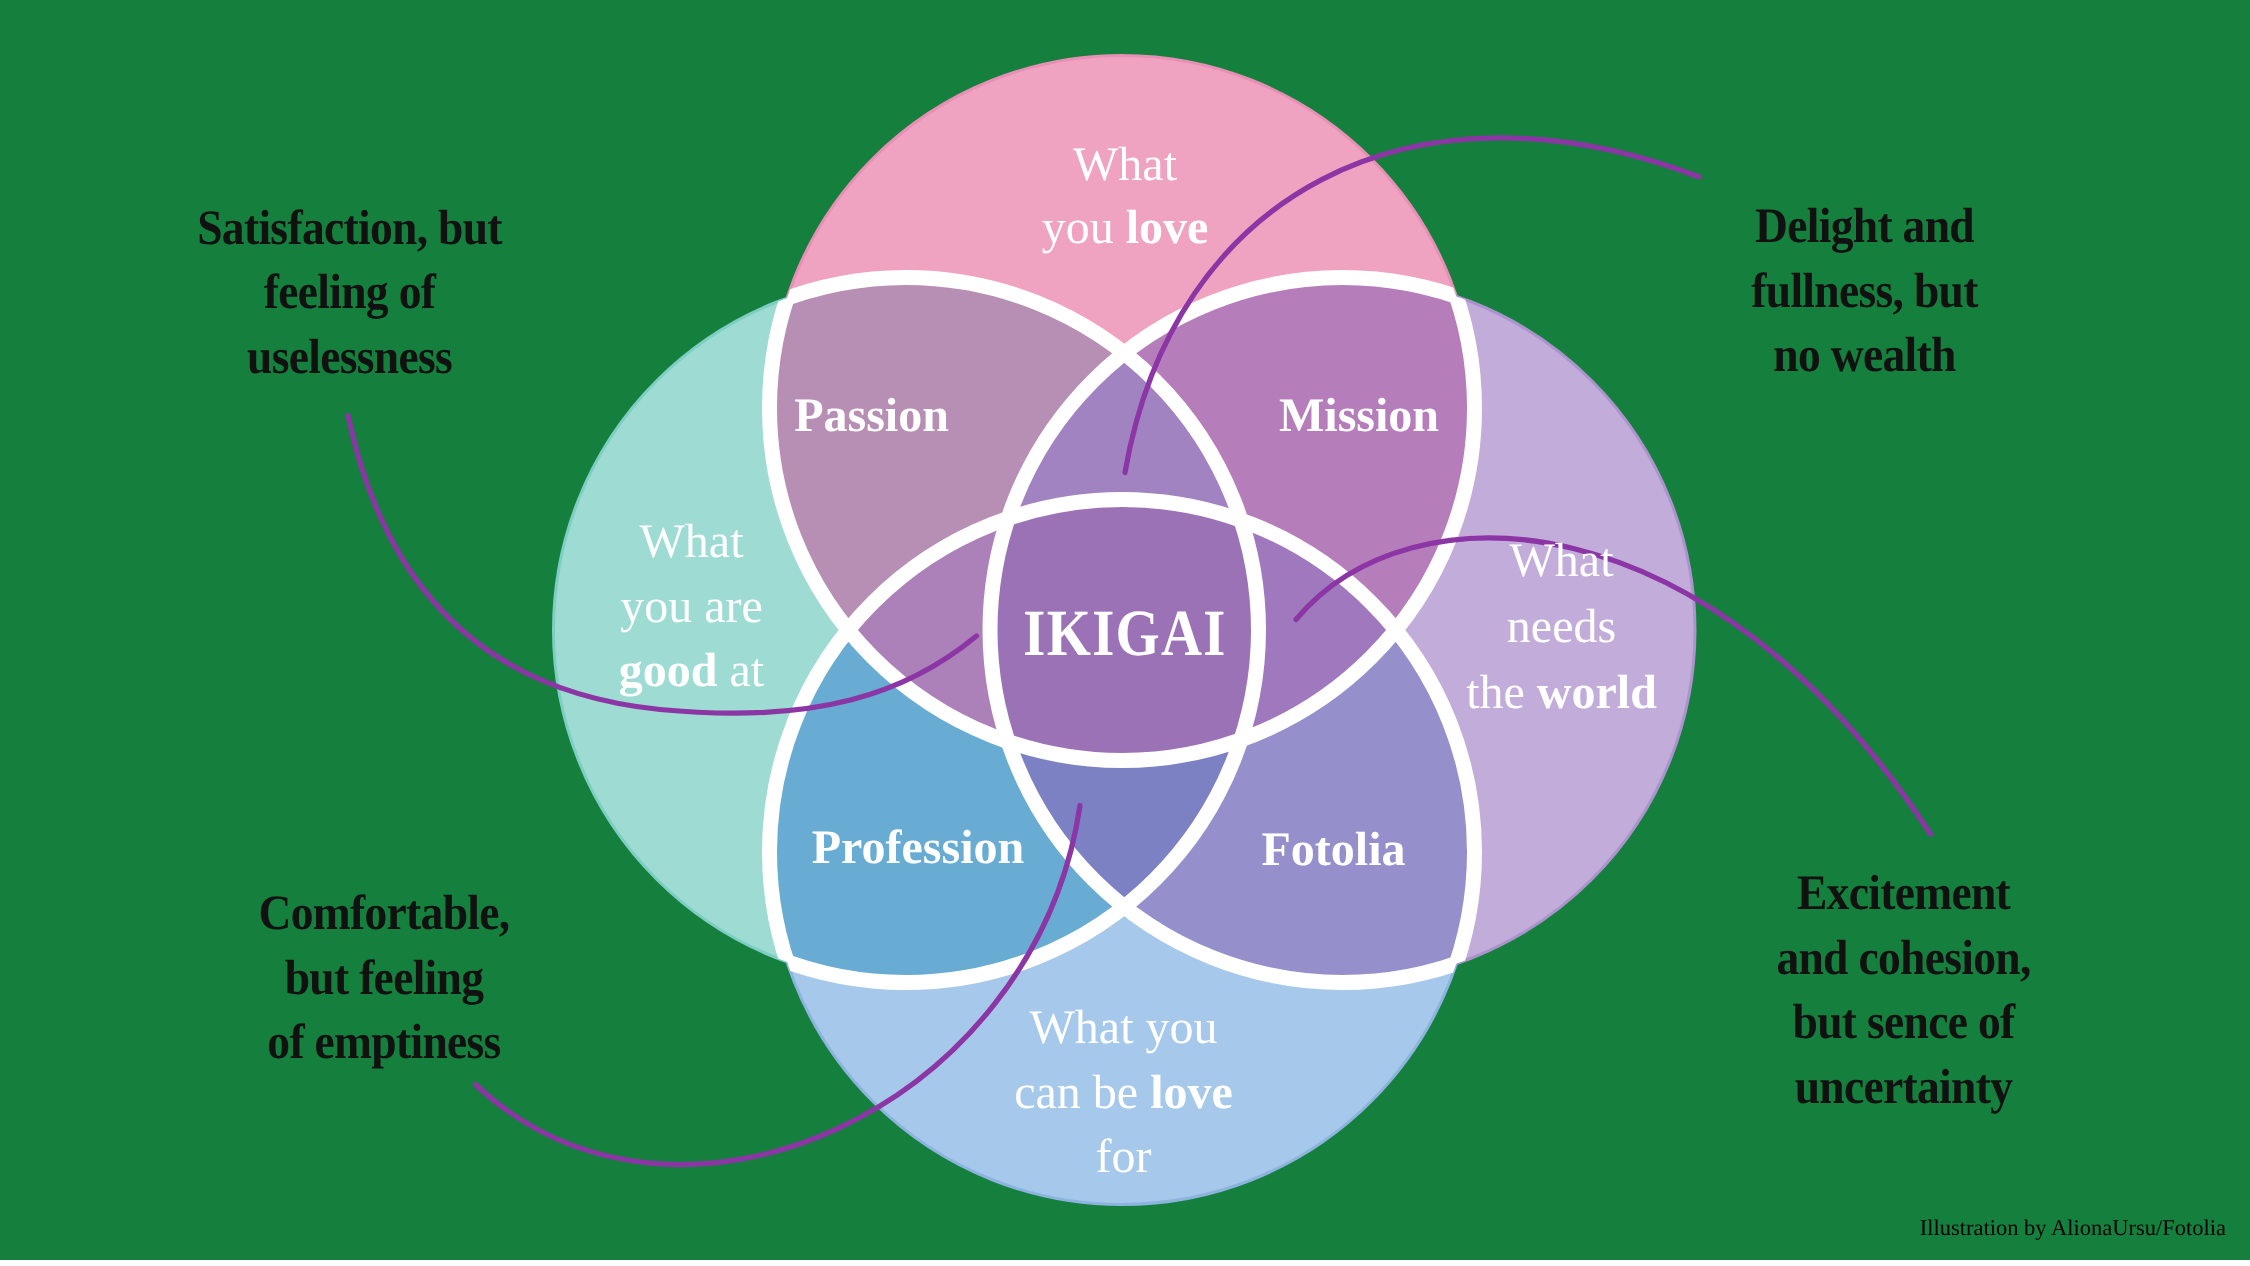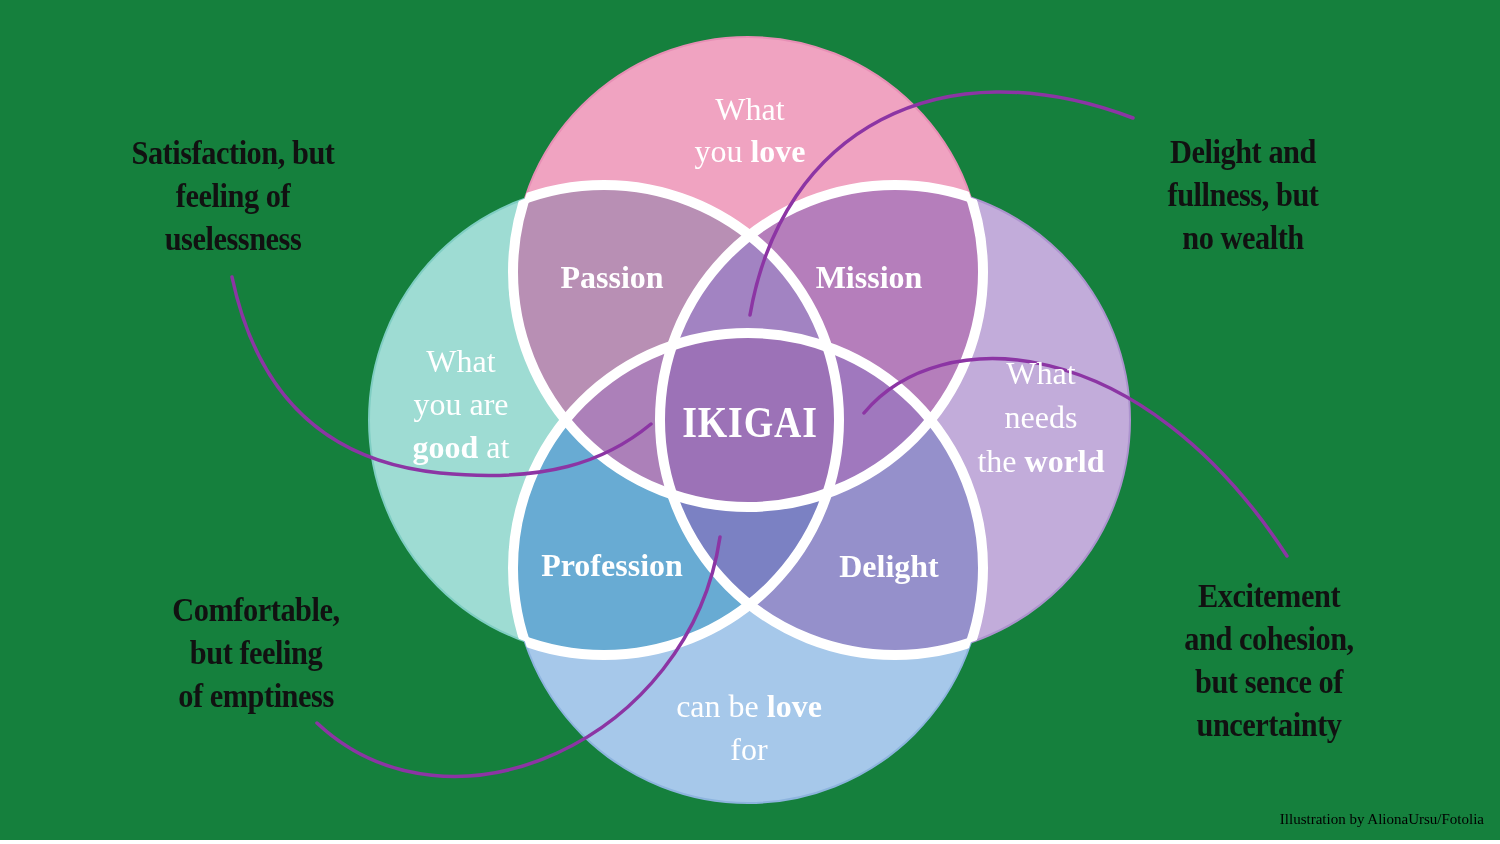--- a/index.html
+++ b/index.html
@@ -157,28 +157,29 @@
       <div><b>good</b><span> at</span></div>
     </div>
 
     <div class="clabel" style="left:1041px;top:417px;line-height:44px">
       <div><span>What</span></div>
       <div><span>needs</span></div>
       <div><span>the </span><b>world</b></div>
     </div>
 
     <div class="clabel" style="left:749px;top:728px;line-height:43px">
+      <div><span>What you</span></div>
       <div><span>can be </span><b>love</b></div>
       <div><span>for</span></div>
     </div>
 
-    <div class="rlabel" style="left:612px;top:277px">Passion</div>
-    <div class="rlabel" style="left:869px;top:277px">Mission</div>
+    <div class="rlabel" style="left:581px;top:277px">Passion</div>
+    <div class="rlabel" style="left:906px;top:277px">Mission</div>
     <div class="rlabel" style="left:612px;top:565px">Profession</div>
-    <div class="rlabel" style="left:889px;top:566px">Delight</div>
+    <div class="rlabel" style="left:889px;top:566px">Fotolia</div>
 
     <div class="ikigai" style="left:750px;top:422px">IKIGAI</div>
 
     <div class="annotation" style="left:233px;top:196px">
       <div>Satisfaction, but</div>
       <div>feeling of</div>
       <div>uselessness</div>
     </div>
 
     <div class="annotation" style="left:1243px;top:195px">

